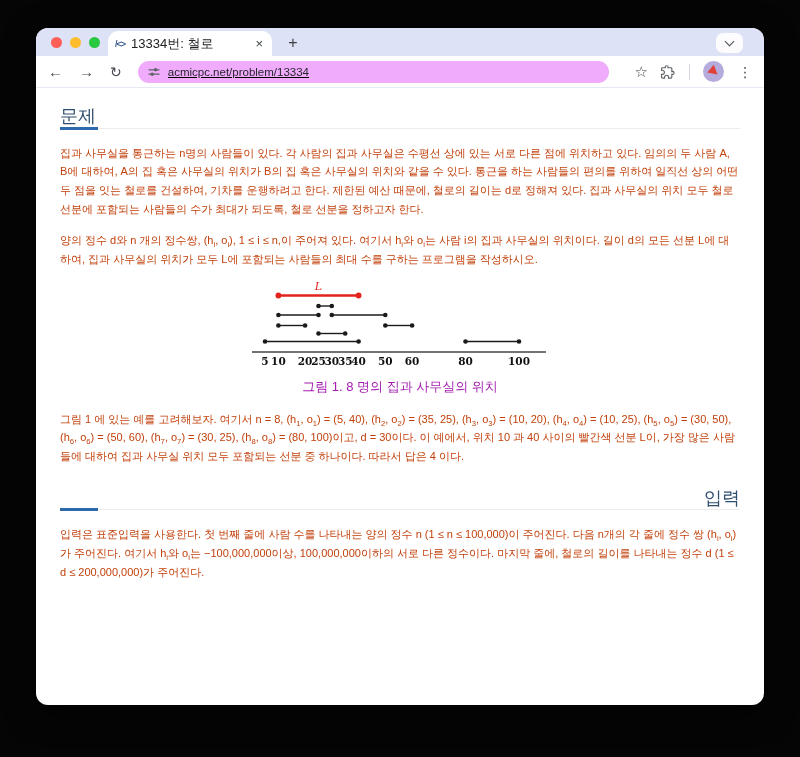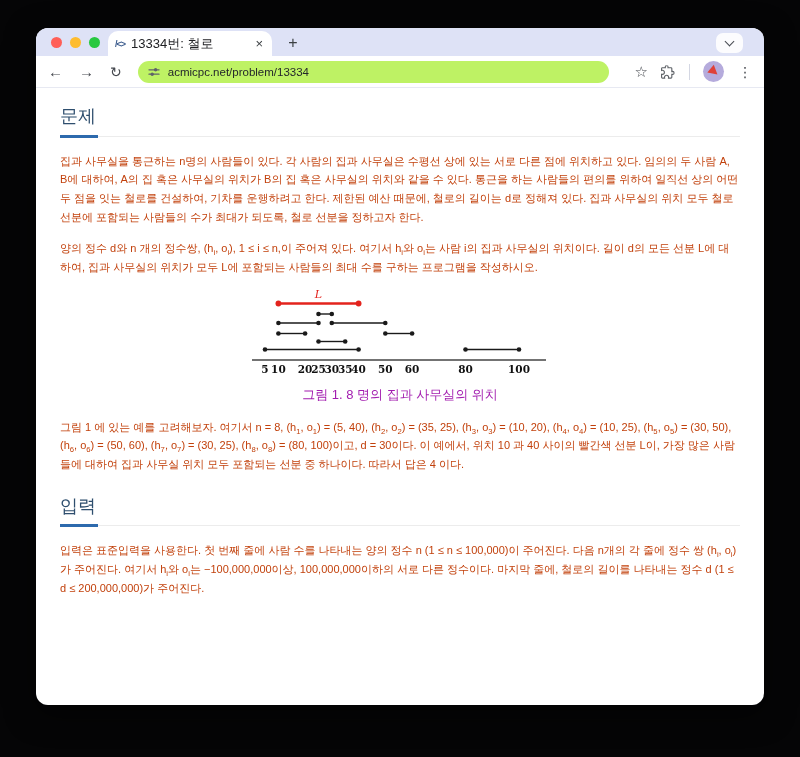--- a/index.html
+++ b/index.html
@@ -16,32 +16,32 @@
   .tabtitle{flex:1;font-size:13px;color:#202124;margin-left:6px;white-space:nowrap;overflow:hidden;}
   .tabclose{font-size:13px;color:#3c4043;padding:0 2px;line-height:1;}
   .newtab{position:absolute;left:246px;bottom:2px;width:22px;height:22px;text-align:center;line-height:21px;font-size:16px;color:#3c4043;border-radius:50%;}
   .chev-btn{position:absolute;right:21px;top:5px;width:27px;height:20px;background:#fcfcfe;border-radius:7px;display:flex;align-items:flex-start;justify-content:center;}
   .chev{display:inline-block;width:6px;height:6px;border-right:1.6px solid #474b52;border-bottom:1.6px solid #474b52;transform:rotate(45deg);margin-top:5px;}
 
   
   .toolbar{height:31px;background:#fff;border-bottom:1px solid #e7e9f2;display:flex;align-items:center;padding:0 12px;}
   .navico{font-size:15px;color:#45484e;margin-right:16px;line-height:1;}
   .navico.reload{font-size:14px;}
-  .urlbar{flex:1;height:22px;background:#bef264;border-radius:11px;display:flex;align-items:center;padding:0 10px;margin-right:12px;min-width:0;}
+  .urlbar{flex:1;height:22px;background:#f0abfc;border-radius:11px;display:flex;align-items:center;padding:0 10px;margin-right:12px;min-width:0;text-decoration:underline;}
   .tuneico{flex:none;margin-right:8px;display:flex;}
   .urltext{font-size:11.5px;color:#24262b;white-space:nowrap;overflow:hidden;}
   .rightico{font-size:15px;color:#45484e;margin-left:14px;line-height:1;}
   .tool-divider{width:1px;height:16px;background:#d4d7e3;margin-left:14px;}
   .avatar{width:21px;height:21px;border-radius:50%;background:#b5abdc;margin-left:13px;display:flex;align-items:center;justify-content:center;overflow:hidden;}
   .bird{width:0;height:0;border-left:5px solid transparent;border-right:5px solid transparent;border-bottom:9px solid #df4038;transform:rotate(130deg);margin-left:1px;}
 
   
   .content{padding:10px 24px 0 24px;color:#333;}
-  .headline{position:relative;border-bottom:1px solid #ececec;padding-bottom:8px;margin:8px 0 15px 0;}
-  .headline.later{margin-top:22px;}
+  .headline{position:relative;border-bottom:1px solid #ececec;margin:8px 0 15px 0;}
+  .headline.later{margin-top:22px;text-align:right;}
   .headline h2{margin:0;font-size:18px;font-weight:500;color:#2e4e6e;line-height:1.2;}
   .headline .bluebar{position:absolute;left:0;bottom:-2px;width:38px;height:3px;background:#2d6aad;}
   .para{margin:0 0 13px 0;font-size:11px;line-height:1.7;color:#c2410c;}
   .para sub{font-size:0.7em;line-height:0;}
   .figure{text-align:center;margin:10px 0 2px 0;}
   .caption{text-align:center;font-size:13px;color:#a21caf;margin:0 0 14px 0;}
 </style>
 </head>
 <body>
 

